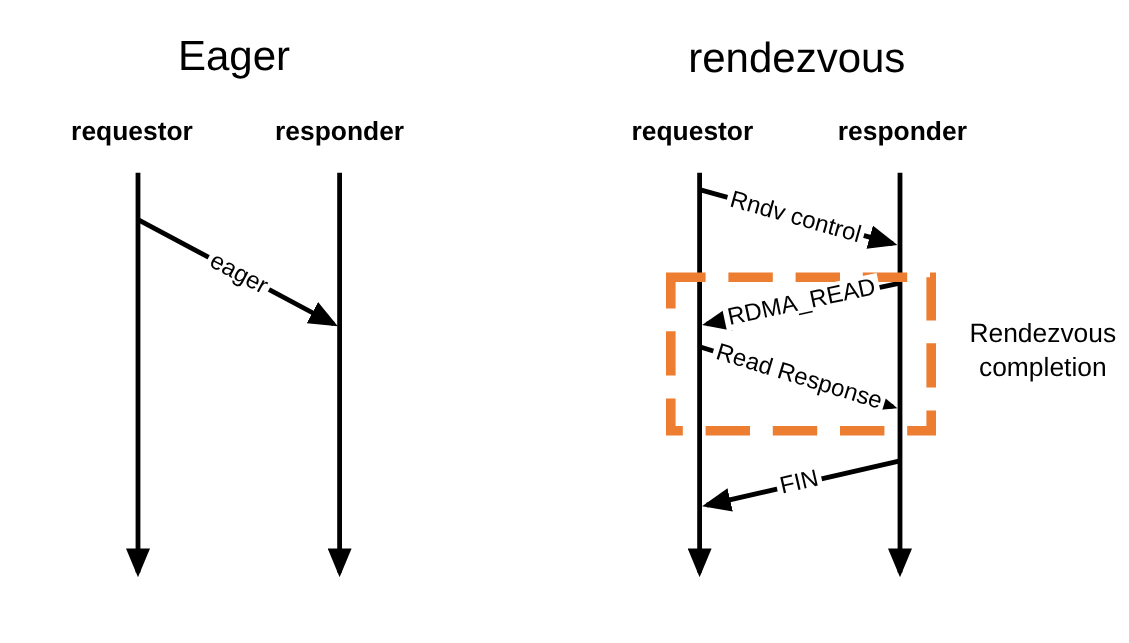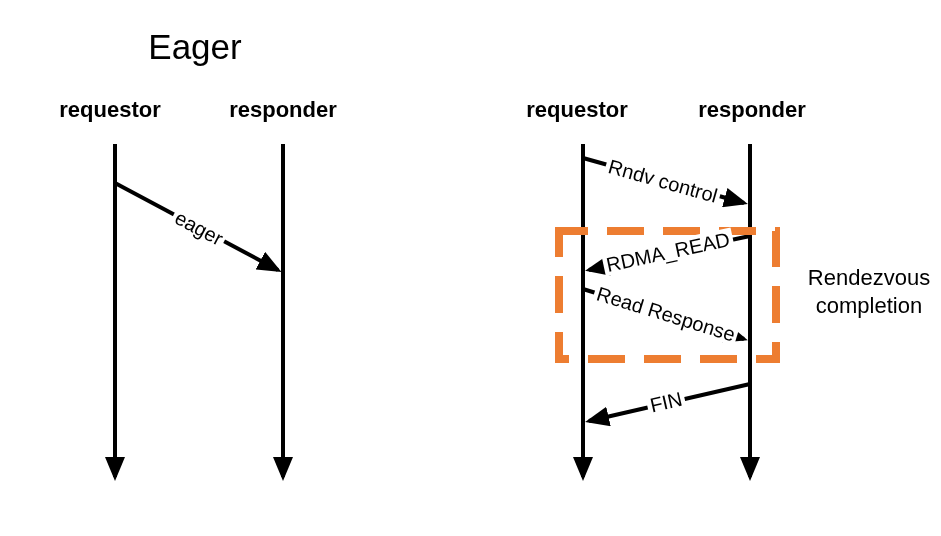--- a/index.html
+++ b/index.html
@@ -66,20 +66,21 @@
     <rect x="559" y="231" width="217" height="128" fill="none" stroke="#ED7D31" stroke-width="8" stroke-dasharray="37 19" stroke-dashoffset="8"></rect>
   </svg>
 
   <div class="txt title" style="left:195px;top:47px;">Eager</div>
 
   <div class="txt participant" style="left:110px;top:110px;">requestor</div>
   <div class="txt participant" style="left:283px;top:110px;">responder</div>
 
   <div class="txt msg-label" style="left:199px;top:228px;transform:translate(-50%,-50%) rotate(28deg);">eager</div>
 
+  <div class="txt title" style="left:664px;top:49px;">rendezvous</div>
 
   <div class="txt participant" style="left:577px;top:110px;">requestor</div>
   <div class="txt participant" style="left:752px;top:110px;">responder</div>
 
   <div class="txt msg-label" style="left:663px;top:181px;transform:translate(-50%,-50%) rotate(15.7deg);">Rndv control</div>
 
   <div class="txt msg-label" style="left:668px;top:252px;transform:translate(-50%,-50%) rotate(-12deg);">RDMA_READ</div>
 
   <div class="txt msg-label" style="left:666px;top:314px;transform:translate(-50%,-50%) rotate(17deg);">Read Response</div>
 

